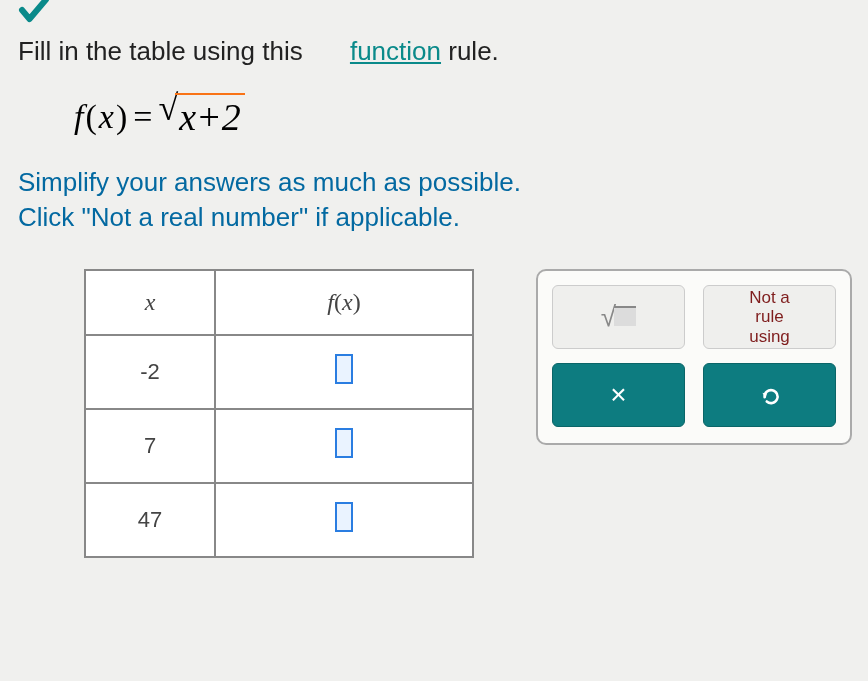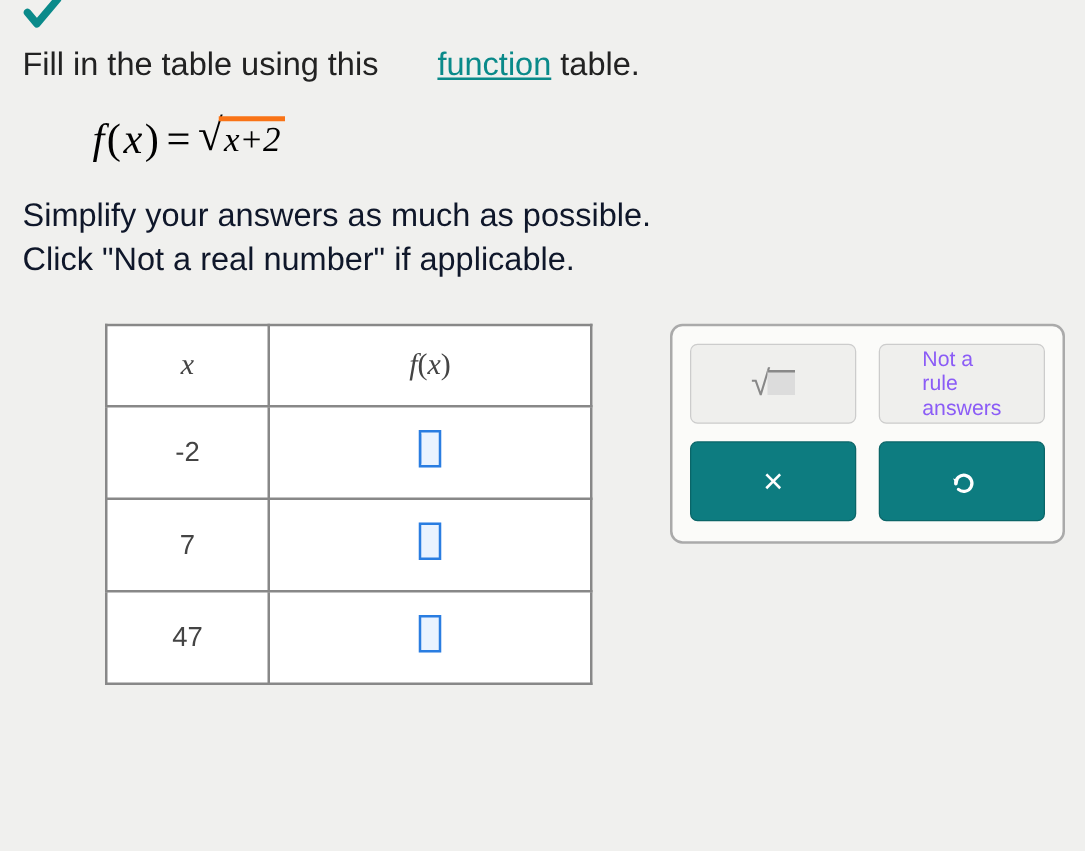--- a/index.html
+++ b/index.html
@@ -43,28 +43,28 @@
     gap: 2px;
   }
   .sqrt-wrap { display:inline-flex; align-items:flex-start; }
   .sqrt-sign {
     font-style: normal;
     font-size: 36px;
     line-height: 30px;
     margin-right: -3px;
   }
   .sqrt-body {
-    border-top: 4px solid #f97316;
+    border-top: 2px solid #f97316;
     padding: 0 4px 2px 4px;
     font-style: italic;
-    font-size: 28px;
+    font-size: 38px;
   }
   .simplify {
     font-size: 26px;
-    color: #0f172a;
+    color: #0369a1;
     margin: 24px 0 0 18px;
     line-height: 1.35;
   }
   .content-row {
     display:flex;
     align-items:flex-start;
     margin: 34px 0 0 84px;
     gap: 62px;
   }
   .func-table {
@@ -134,22 +134,22 @@
     color: #555;
   }
   .tool-teal {
     background: #0d7c80;
     border: 1px solid #0a6568;
     color: #fff;
   }
   .not-real {
     font-size: 17px;
     line-height: 1.15;
-    color: #8b5cf6;
-    text-align: left;
+    color: #7f1d1d;
+    text-align: center;
   }
   .sqrt-tool { display:inline-flex; align-items:flex-start; }
   .sqrt-tool .sig { font-size:28px; line-height:22px; margin-right:-2px; color:#888; }
   .sqrt-tool .bod {
     border-top: 2px solid #888;
     width: 22px; height: 20px;
     background:#dcdcdc;
   }
   .x-glyph { font-size: 28px; font-weight:500; }
   .undo-icon svg { width:26px; height:26px; }
@@ -157,21 +157,21 @@
 </head>
 <body>
 
 <div class="checkmark-corner">
   <svg width="36" height="36" viewBox="0 0 24 24">
       <path fill="none" stroke="#0a8a8a" stroke-width="4" stroke-linecap="round" stroke-linejoin="round" d="M4 12l5 6L20 5"></path>
     </svg>
 </div>
 
 <div class="instruction">
-  <span>Fill in the table using this </span><a href="#" class="func-link">function</a><span> table.</span>
+  <span>Fill in the table using this </span><a href="#" class="func-link">function</a><span> rule.</span>
 </div>
 
 <div class="equation">
   <span style="font-style:italic">f</span>
     <span style="font-style:normal">(</span>
     <span>x</span>
     <span style="font-style:normal">)</span>
   <span style="font-style:normal; margin:0 4px;">=</span>
   <span class="sqrt-wrap">
     <span class="sqrt-sign">√</span>
@@ -214,21 +214,21 @@
       <div class="tool-btn tool-light" aria-label="sqrt">
         <span class="sqrt-tool">
           <span class="sig">√</span>
             <span class="bod"></span>
         </span>
       </div>
       <div class="tool-btn tool-light not-real">
         <div>
           <div>Not a</div>
           <div>rule</div>
-          <div>answers</div>
+          <div>using</div>
         </div>
       </div>
     </div>
     <div class="tool-row" style="margin-bottom:0">
       <div class="tool-btn tool-teal">
         <span class="x-glyph">×</span>
       </div>
       <div class="tool-btn tool-teal undo-icon" aria-label="undo">
         <svg viewBox="0 0 24 24">
             <path fill="none" stroke="#fff" stroke-width="2.4" stroke-linecap="round" d="M7 14a6 6 0 1 1 2 4"></path>

